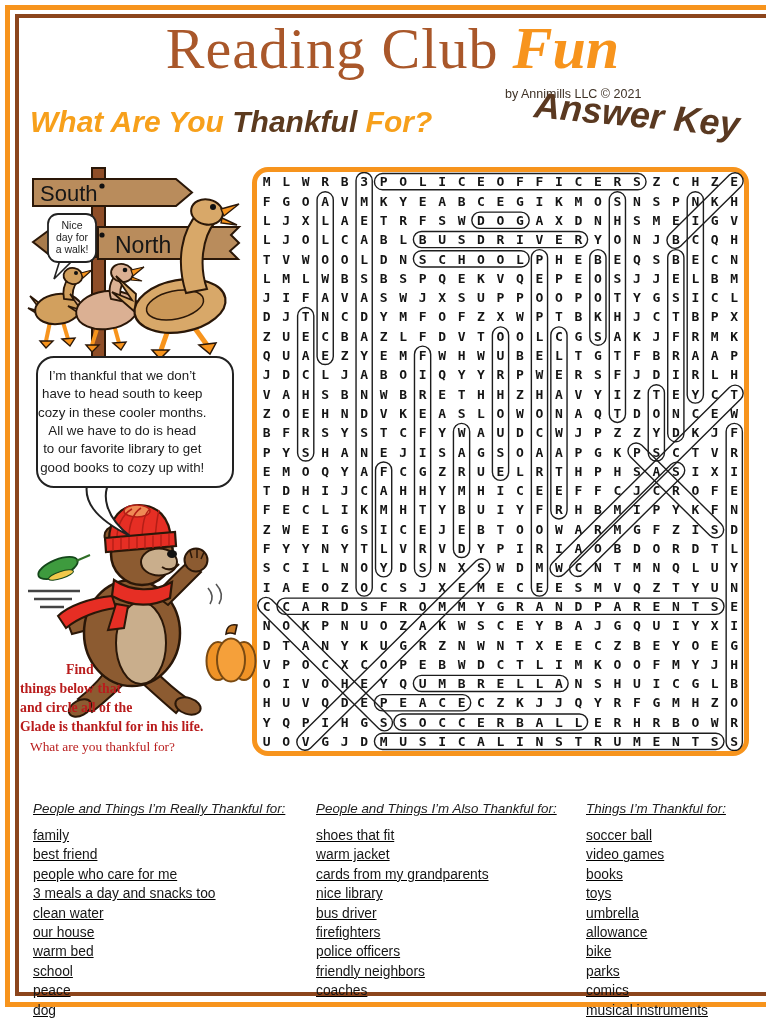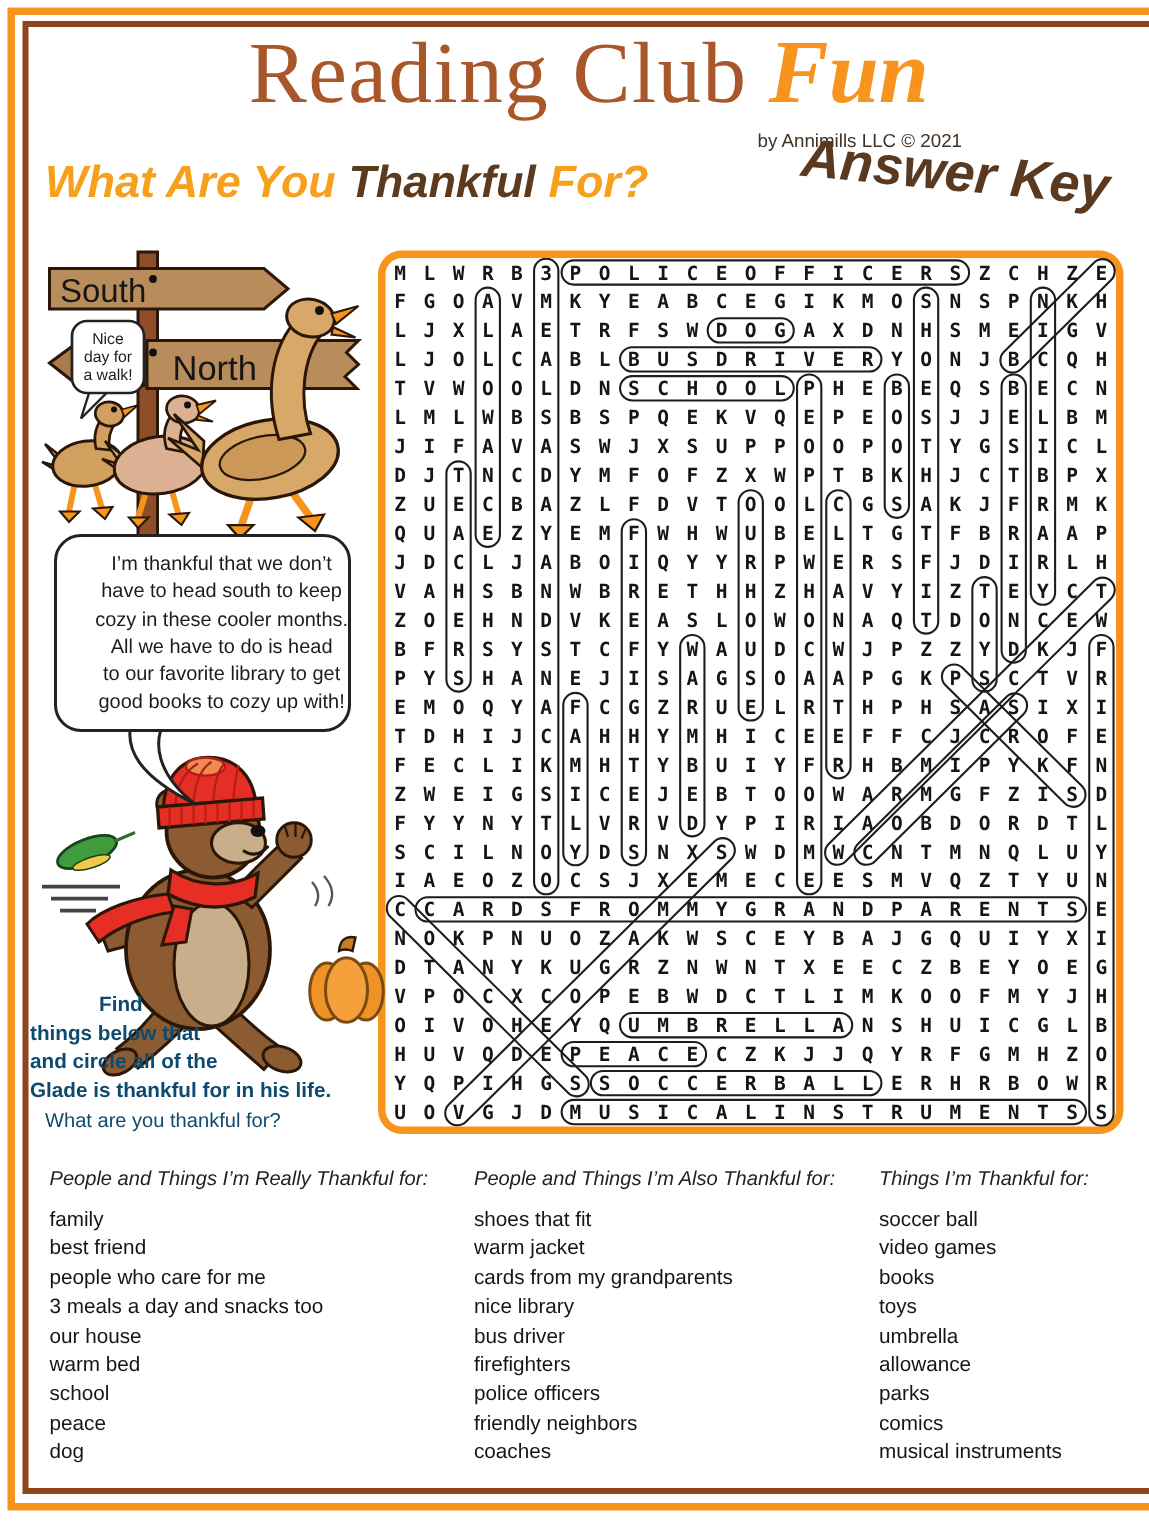--- a/index.html
+++ b/index.html
@@ -32,31 +32,31 @@
   .answer-capsule{fill:none;stroke:#1d1d1d;stroke-width:1.4px;}
 
   
   .signpost-svg{position:absolute;left:18px;top:160px;width:240px;height:300px;z-index:1;}
   .bear-svg{position:absolute;left:20px;top:500px;width:245px;height:262px;z-index:1;}
   .bubble-tail-svg{position:absolute;left:58px;top:478px;width:90px;height:62px;z-index:2;}
   .sign-text{font-family:"Liberation Sans",sans-serif;fill:#161616;}
 
   .big-bubble{position:absolute;left:36px;top:356px;width:194px;height:128px;z-index:3;
         background:#fff;border:2.2px solid #222;border-radius:18px;
-        display:flex;align-items:center;justify-content:flex-end;}
+        display:flex;align-items:center;justify-content:flex-start;}
   .big-bubble-inner{font-size:13.3px;line-height:18.3px;color:#1c1c1c;text-align:center;}
 
   
   .find-text{position:absolute;left:20px;top:660px;width:240px;z-index:4;
-        font-size:13.8px;line-height:19px;font-weight:bold;color:#0c4a6e;}
+        font-size:13.8px;line-height:19px;font-weight:bold;color:#b91c1c;font-family:Liberation Serif, serif;}
   .find-first{padding-left:46px;}
   .find-question{font-weight:normal;font-size:13.4px;padding-left:10px;margin-top:1px;}
 
   
-  .word-list{position:absolute;top:778px;}
+  .word-list{position:absolute;top:801px;text-decoration:underline;}
   .wl-1{left:33px;width:265px;} .wl-2{left:316px;width:255px;} .wl-3{left:586px;width:165px;}
   .word-list-title{font-style:italic;font-size:13.4px;color:#222;margin-bottom:10px;}
   .list-item{font-size:13.8px;line-height:19.4px;color:#161616;}
 </style>
 </head>
 <body>
 
 <div class="page">
   <div class="outer-frame"></div>
   <div class="inner-frame"></div>
@@ -992,20 +992,21 @@
       </svg>
   </div>
 
   <div class="word-list wl-1">
     <div class="word-list-title">People and Things I’m Really Thankful for:</div>
     <div>
         <div class="list-item">family</div>
         <div class="list-item">best friend</div>
         <div class="list-item">people who care for me</div>
         <div class="list-item">3 meals a day and snacks too</div>
+        <div class="list-item">clean water</div>
         <div class="list-item">our house</div>
         <div class="list-item">warm bed</div>
         <div class="list-item">school</div>
         <div class="list-item">peace</div>
         <div class="list-item">dog</div>
       </div>
   </div>
   <div class="word-list wl-2">
     <div class="word-list-title">People and Things I’m Also Thankful for:</div>
     <div>
@@ -1022,18 +1023,19 @@
   </div>
   <div class="word-list wl-3">
     <div class="word-list-title">Things I’m Thankful for:</div>
     <div>
         <div class="list-item">soccer ball</div>
         <div class="list-item">video games</div>
         <div class="list-item">books</div>
         <div class="list-item">toys</div>
         <div class="list-item">umbrella</div>
         <div class="list-item">allowance</div>
+        <div class="list-item">bike</div>
         <div class="list-item">parks</div>
         <div class="list-item">comics</div>
         <div class="list-item">musical instruments</div>
       </div>
   </div>
 </div>
 
 </body></html>

